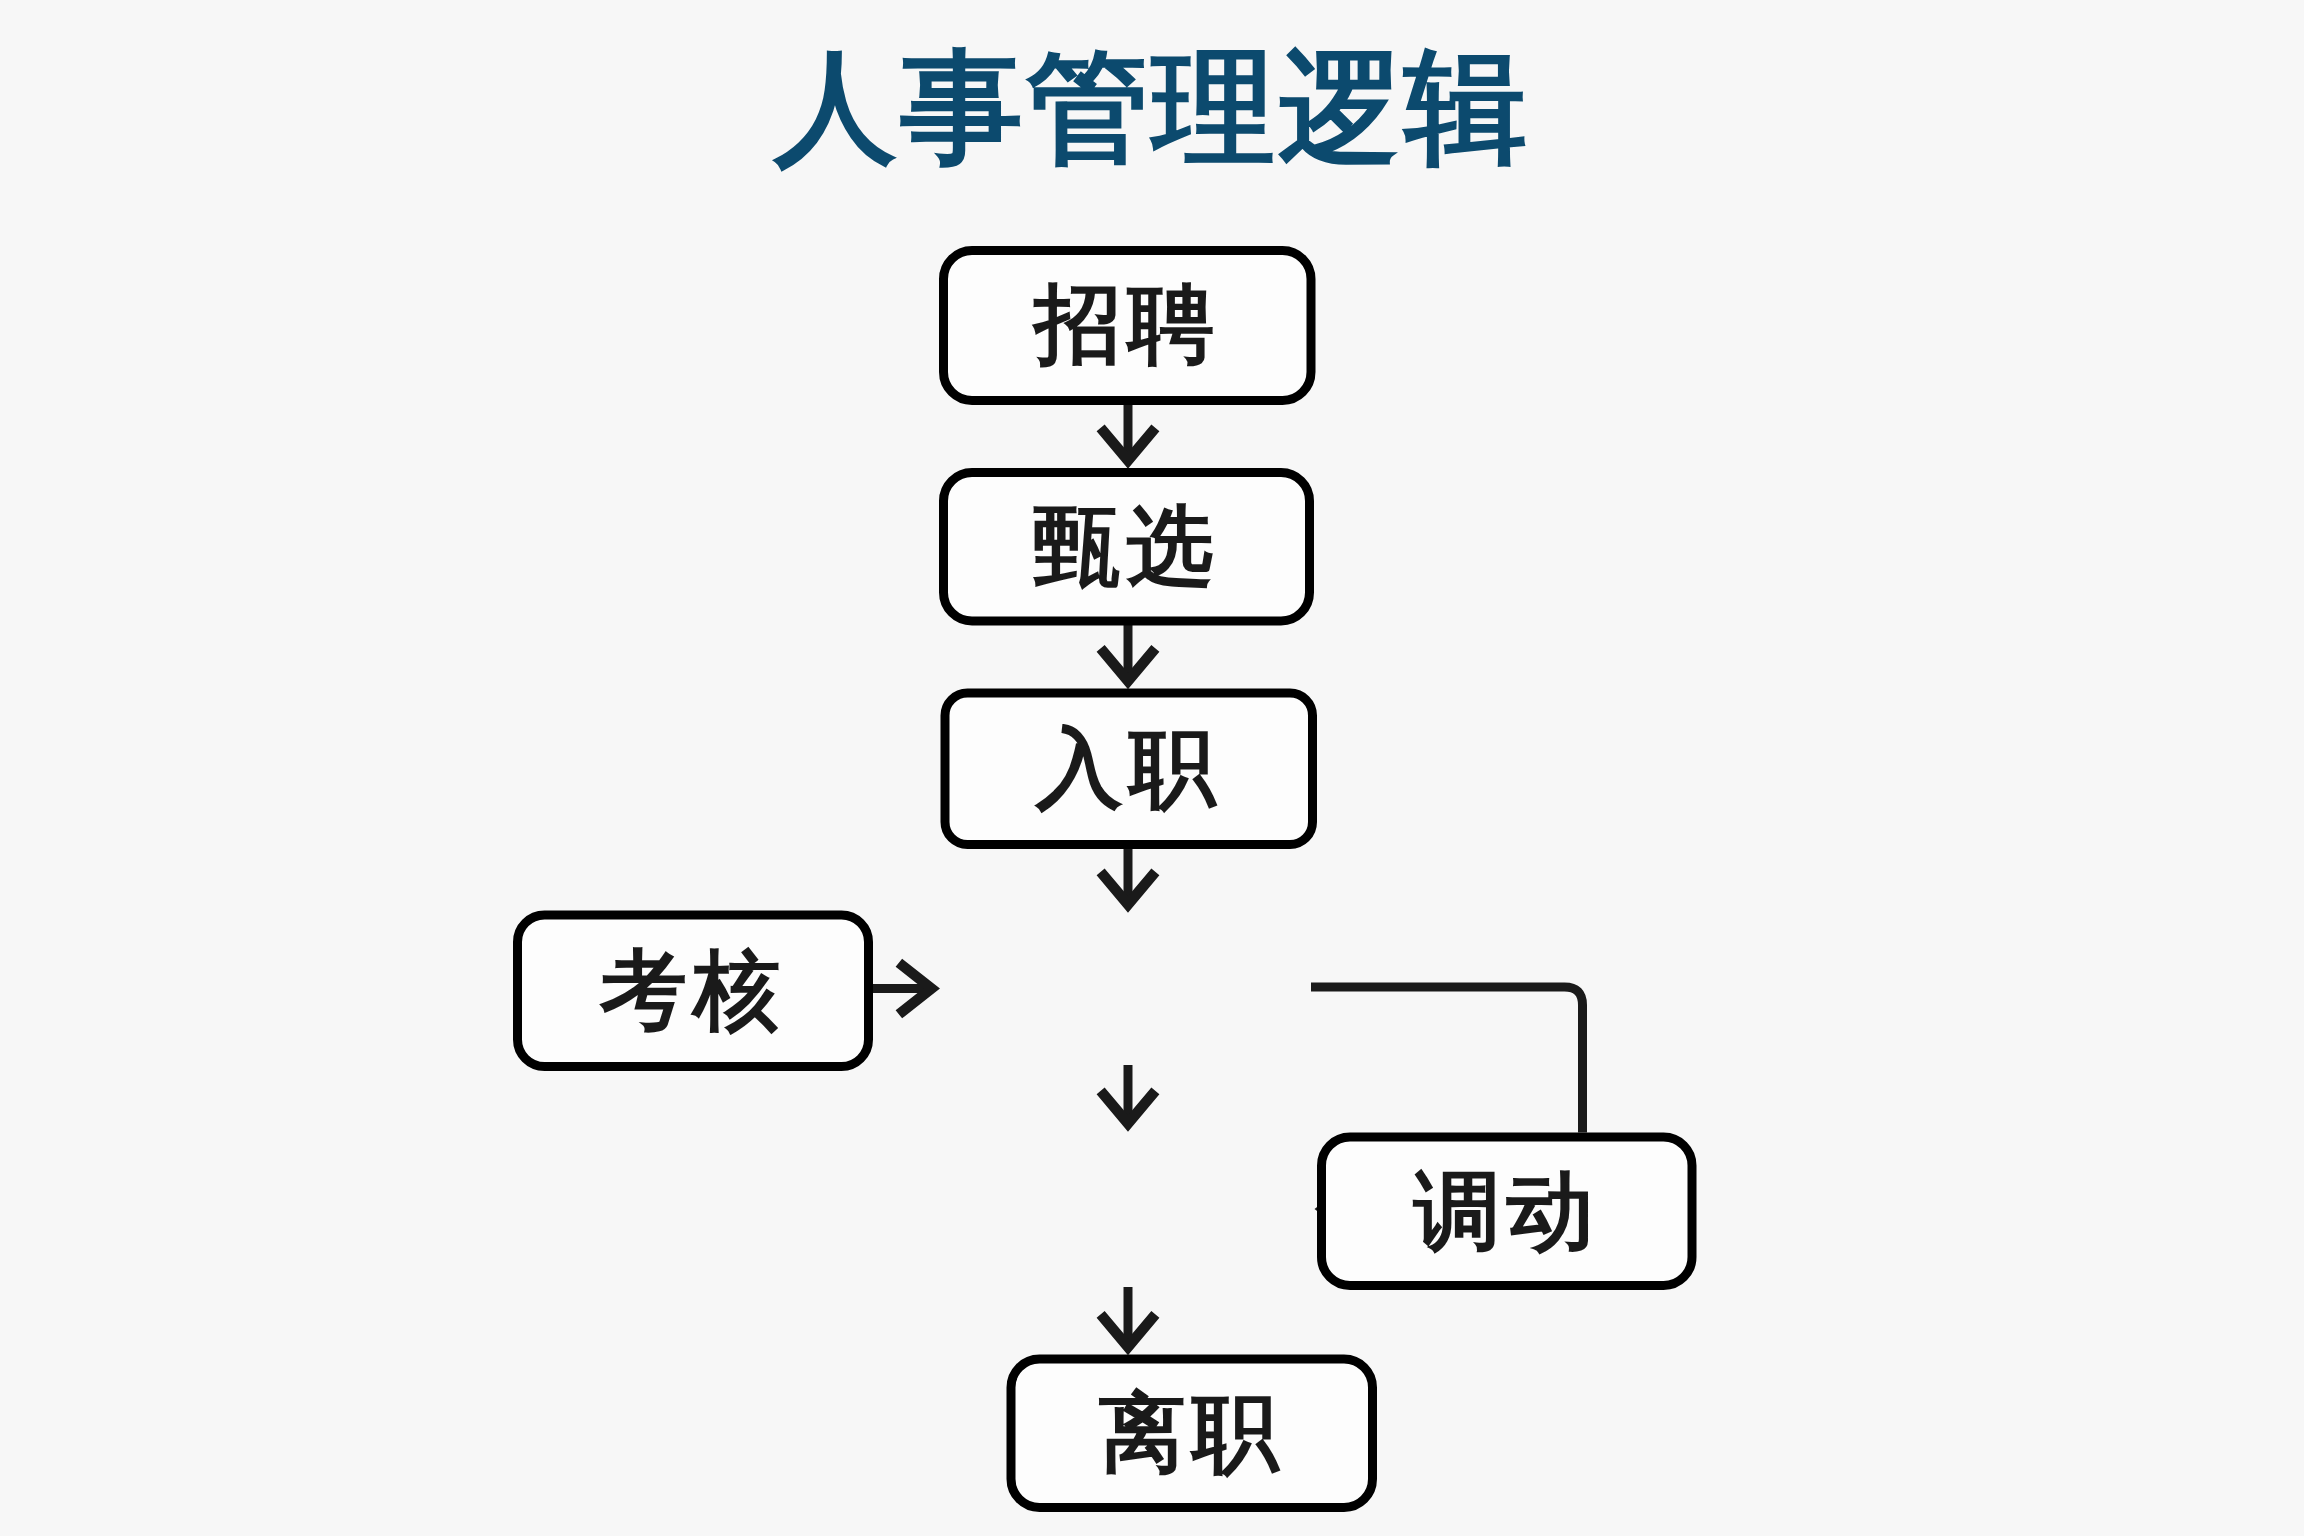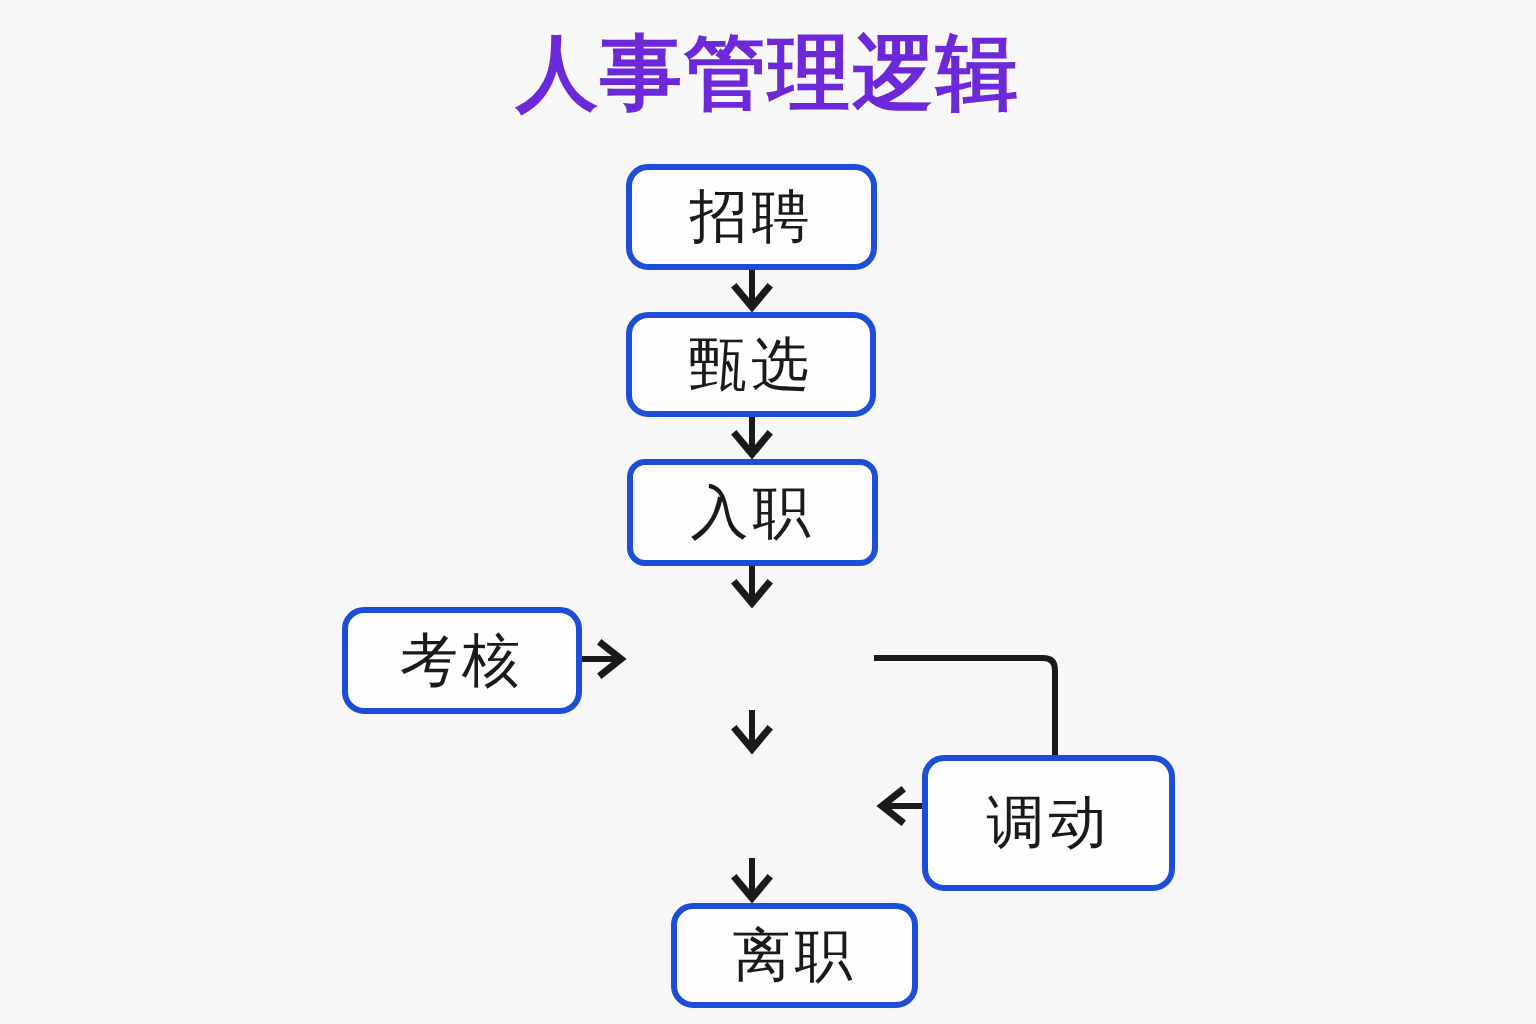--- a/index.html
+++ b/index.html
@@ -17,48 +17,48 @@
     overflow: hidden;
   }
   .title {
     position: absolute;
     top: 28px;
     left: 0;
     width: 100%;
     text-align: center;
     font-size: 82px;
     font-weight: 900;
-    color: #6d28d9;
+    color: #0c4a6e;
     letter-spacing: 2px;
     line-height: 1.1;
   }
   .node {
     position: absolute;
     box-sizing: border-box;
     background: #fdfdfd;
-    border: 6px solid #1d4ed8;
+    border: 6px solid #000000;
     border-radius: 22px;
     display: flex;
     align-items: center;
     justify-content: center;
     font-size: 58px;
-    font-weight: 400;
+    font-weight: 700;
     color: #1a1a1a;
     letter-spacing: 4px;
   }
   
   .n-recruit    { left: 626px; top: 164px; width: 251px; height: 106px; }
   .n-screen     { left: 626px; top: 312px; width: 250px; height: 105px; }
   .n-onboard    { left: 627px; top: 459px; width: 251px; height: 107px; border-radius: 18px; }
   .n-training   { left: 627px; top: 608px; width: 250px; height: 105px; }
   .n-promotion  { left: 628px; top: 754px; width: 249px; height: 107px; }
   .n-resign     { left: 628px; top: 903px; width: 247px; height: 105px; margin-left: 43px; }
   
-  .n-assessment { left: 342px; top: 607px; width: 240px; height: 107px; }
-  .n-transfer   { left: 922px; top: 755px; width: 253px; height: 136px; align-items: center; }
+  .n-assessment { left: 342px; top: 607px; width: 240px; height: 107px; border-radius: 21px; }
+  .n-transfer   { left: 878px; top: 755px; width: 253px; height: 105px; align-items: center; }
 
   .edges-layer {
     position: absolute;
     left: 0;
     top: 0;
     width: 1536px;
     height: 1024px;
     pointer-events: none;
   }
 </style>

